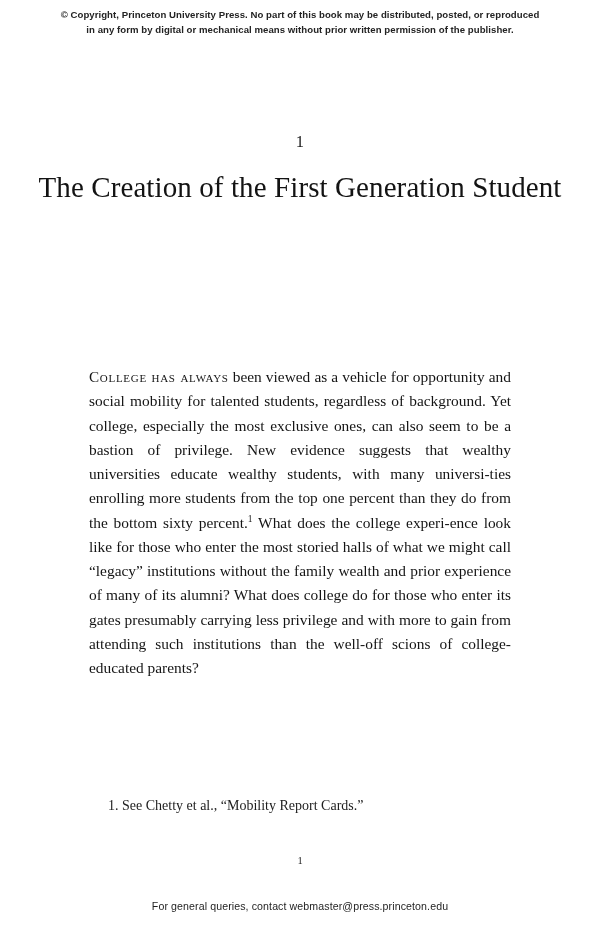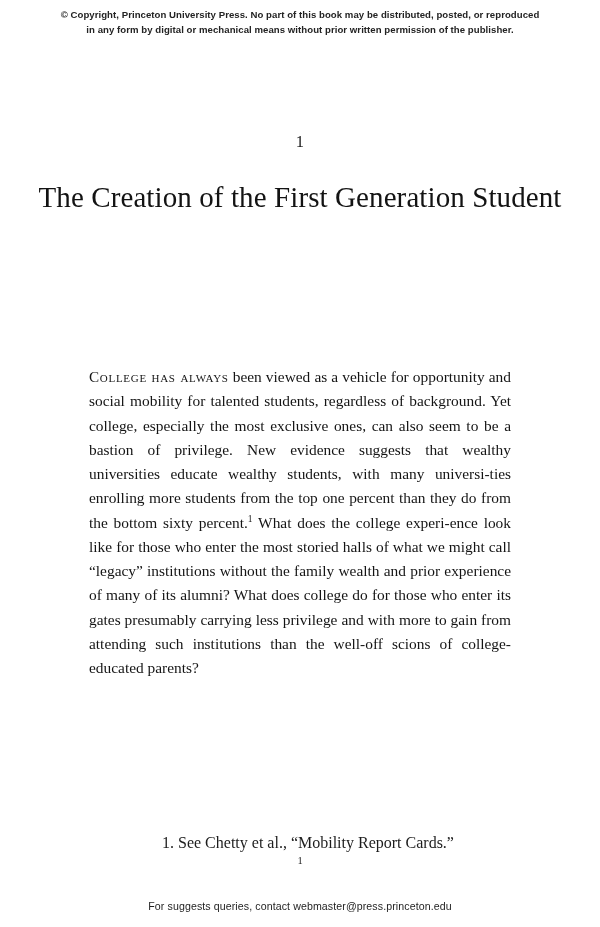--- a/index.html
+++ b/index.html
@@ -39,21 +39,21 @@
     top: 132px;
     left: 0;
     width: 600px;
     text-align: center;
     font-size: 16.5px;
     color: #1a1a1a;
     letter-spacing: 0.3px;
   }
   .chapter-title {
     position: absolute;
-    top: 176px;
+    top: 166px;
     left: 0;
     width: 600px;
     text-align: center;
     font-size: 29px;
     line-height: 1.45;
     color: #131313;
     font-weight: normal;
     margin: 0;
     letter-spacing: 0.1px;
   }
@@ -90,27 +90,26 @@
   .footnote-rule {
     position: absolute;
     top: 806px;
     left: 108px;
     width: 0px;
     height: 1px;
     background: #d8d8d8;
   }
   .footnote {
     position: absolute;
-    top: 832px;
+    top: 796px;
     left: 108px;
     width: 400px;
-    font-size: 16px;
+    font-size: 14px;
     line-height: 1.4;
     color: #1d1d1d;
-    text-align: center;
   }
 
   
   .folio {
     position: absolute;
     top: 855px;
     left: 0;
     width: 600px;
     text-align: center;
     font-size: 10.5px;
@@ -142,13 +141,13 @@
 <div class="body-block">
   <p><span class="smallcaps-open">College has always</span><span> been viewed as a vehicle for opportunity and social mobility for talented students, regardless of background. Yet college, especially the most exclusive ones, can also seem to be a bastion of privilege. New evidence suggests that wealthy universities educate wealthy students, with many universi-ties enrolling more students from the top one percent than they do from the bottom sixty percent.</span><sup class="footnote-ref">1</sup><span> What does the college experi-ence look like for those who enter the most storied halls of what we might call “legacy” institutions without the family wealth and prior experience of many of its alumni? What does college do for those who enter its gates presumably carrying less privilege and with more to gain from attending such institutions than the well-off scions of college-educated parents?</span></p>
 </div>
 
 <div class="footnote-rule"></div>
 
 <div class="footnote">1. See Chetty et al., “Mobility Report Cards.”</div>
 
 <div class="folio">1</div>
 
-<div class="footer-queries">For suggests queries, contact webmaster@press.princeton.edu</div>
+<div class="footer-queries">For general queries, contact webmaster@press.princeton.edu</div>
 
 </body></html>

